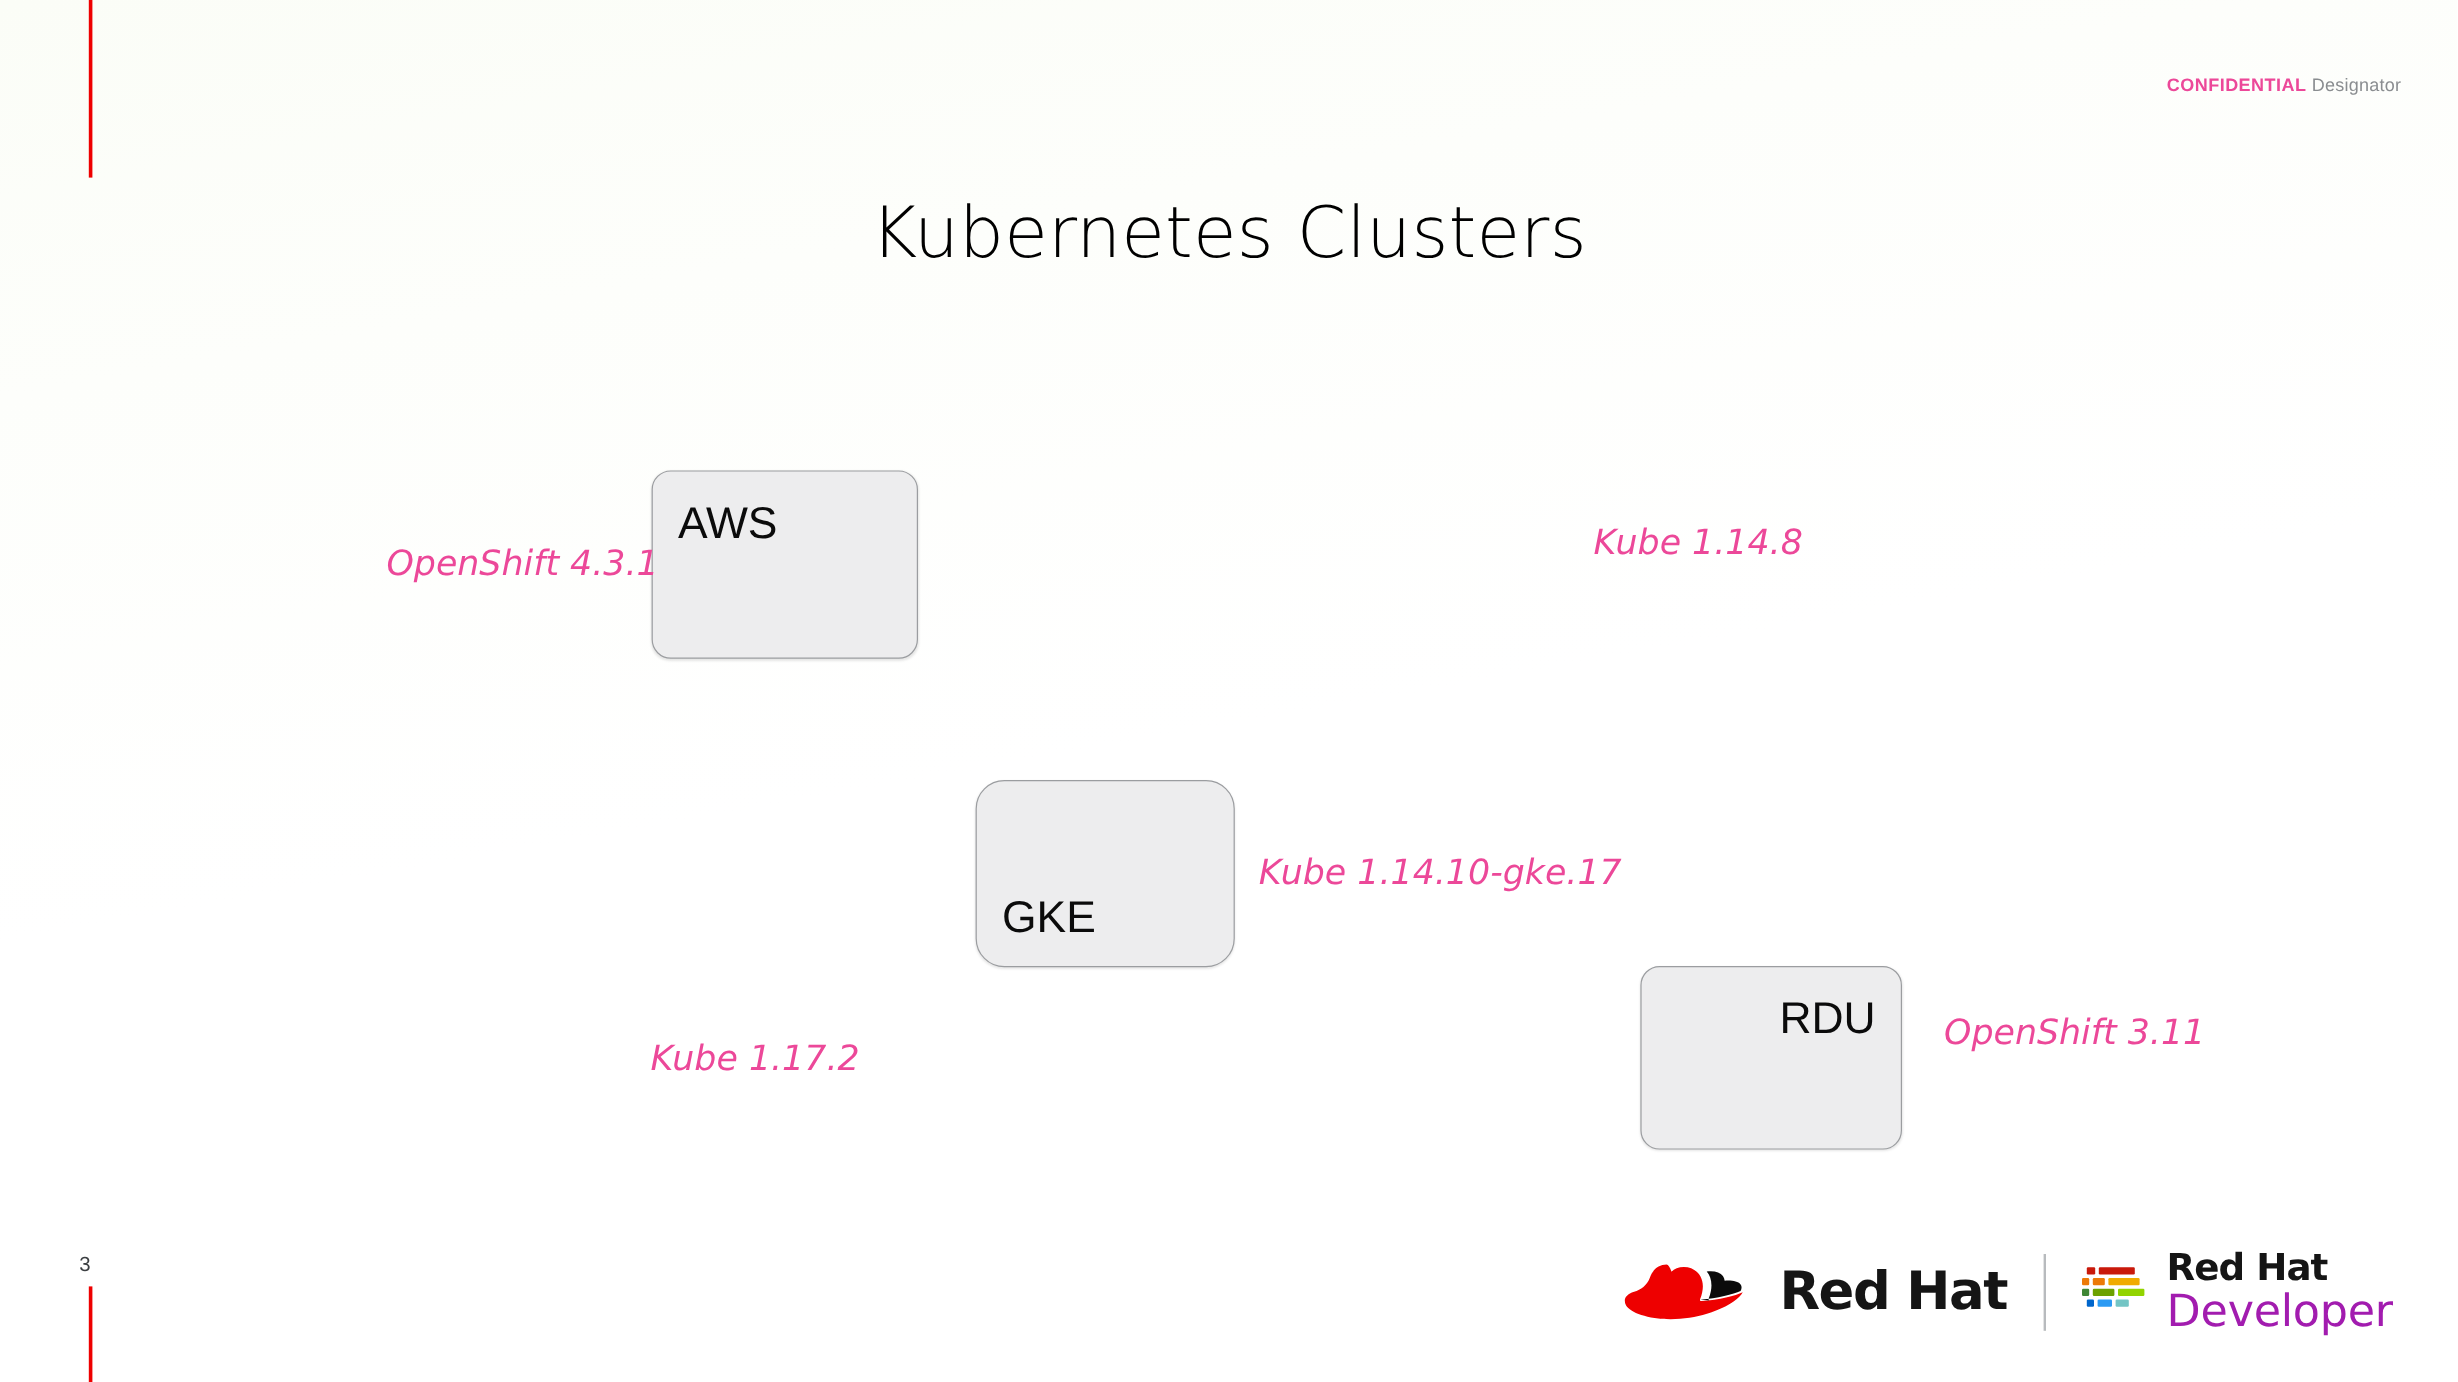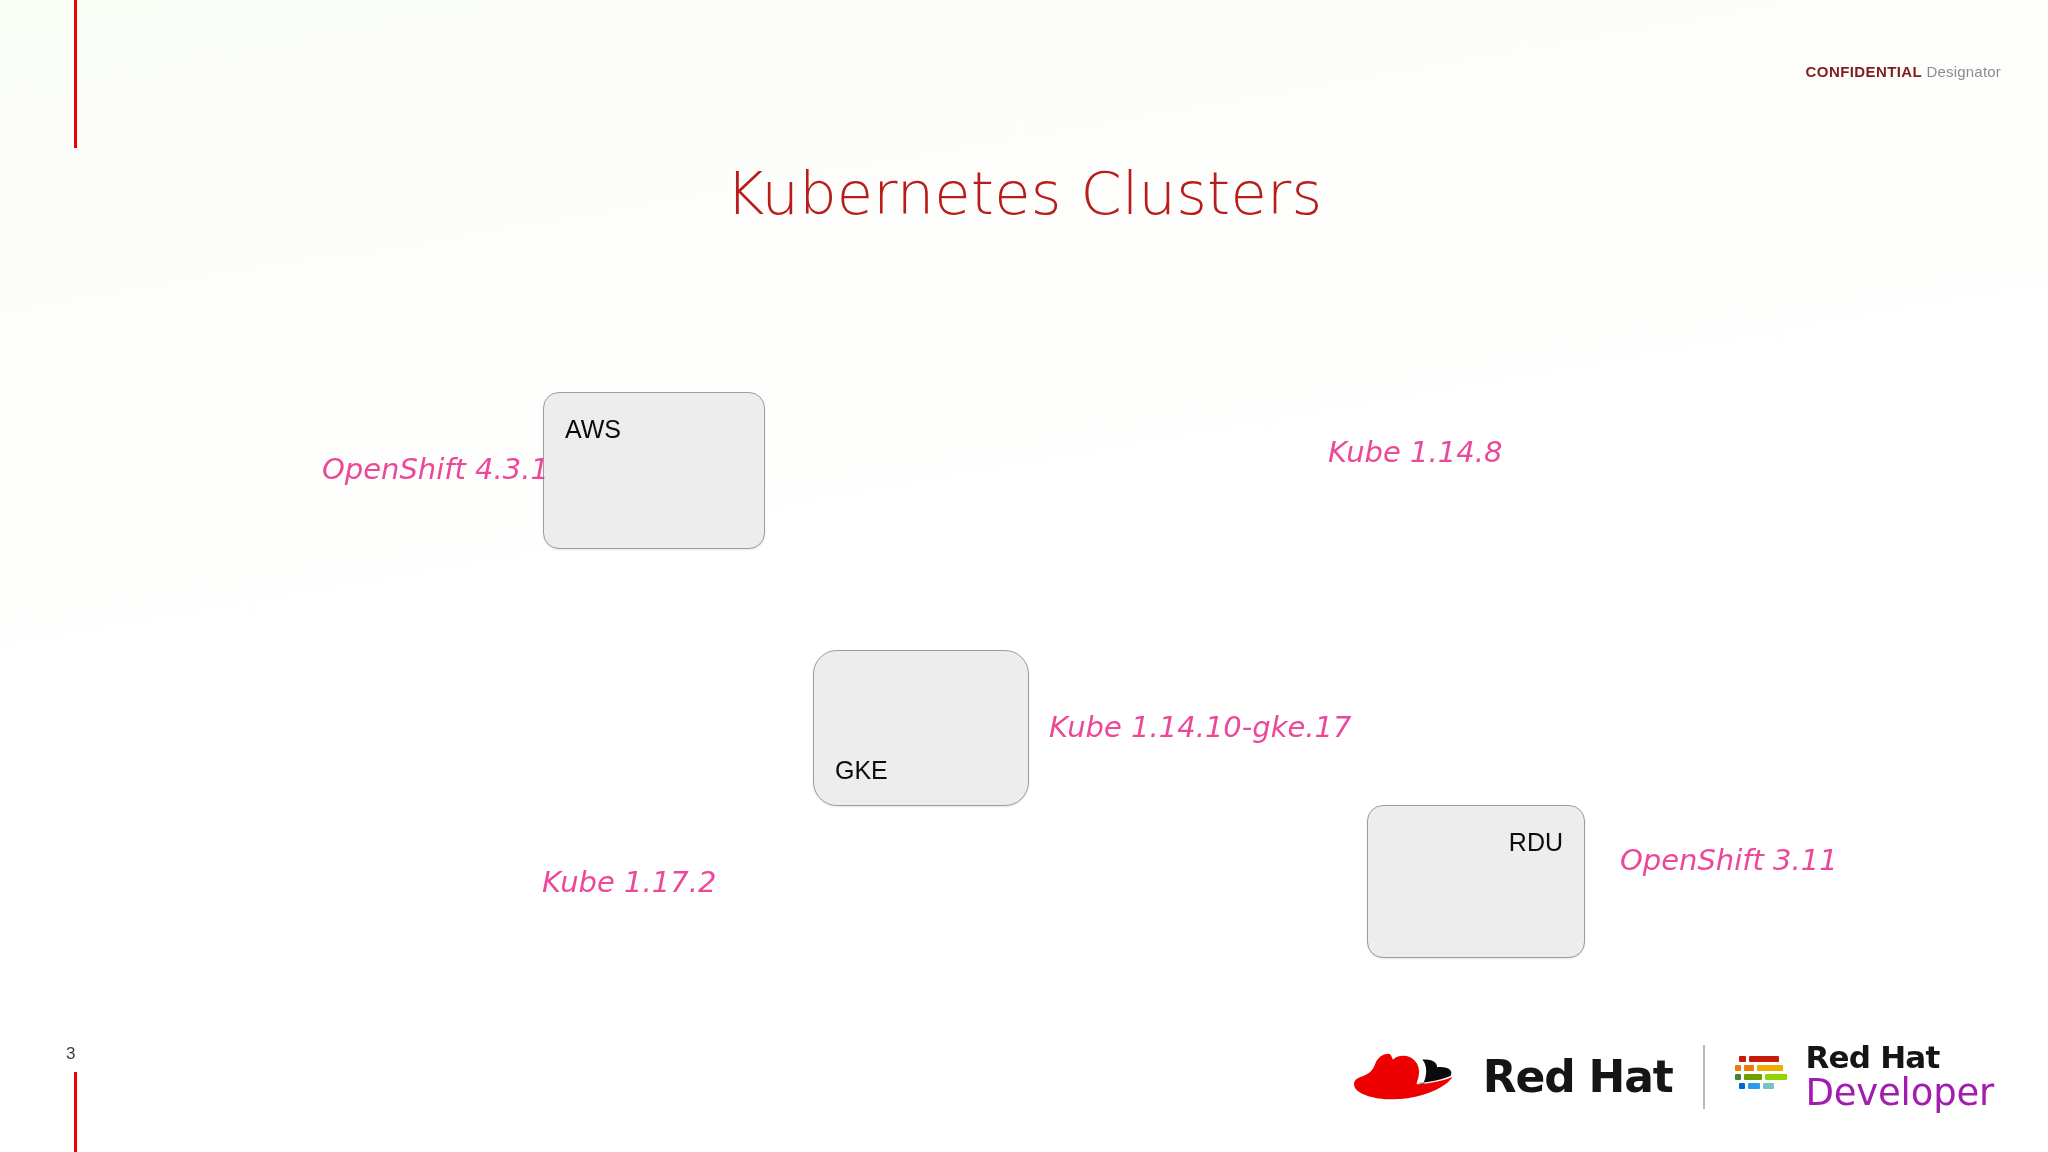--- a/index.html
+++ b/index.html
@@ -53,35 +53,35 @@
     right: 47px;
     top: 71px;
     transform: translateY(-50%);
     font-size: 15px;
     letter-spacing: 0.2px;
     color: #8a8d90;
     white-space: nowrap;
   }
   .confidential .strong {
     font-weight: bold;
-    color: #7f1d1d;
+    color: #ec4899;
     letter-spacing: 0.4px;
   }
 
   .slide-title {
     position: absolute;
     left: 0;
     top: 160px;
     width: 2048px;
     text-align: center;
     font-family: "DejaVu Sans", sans-serif;
     font-weight: 300;
     font-size: 59px;
     letter-spacing: 0.2px;
-    color: #b91c1c;
+    color: #000000;
     line-height: 1.15;
   }
 
   
   .canvas {
     position: absolute;
     left: 0;
     top: 0;
     width: 2048px;
     height: 1152px;
@@ -92,21 +92,21 @@
     box-sizing: border-box;
     background: #ededee;
     border: 1.5px solid #9b9da0;
     border-radius: 16px;
     box-shadow: 0 1px 2px rgba(0,0,0,0.10);
   }
 
   .cluster-box .box-label {
     position: absolute;
     font-family: "Liberation Sans", sans-serif;
-    font-size: 25px;
+    font-size: 37px;
     color: #0b0b0b;
     line-height: 1;
     white-space: nowrap;
   }
   
   .cluster-box.lbl-tl .box-label { left: 21px;  top: 24px; }
   .cluster-box.lbl-tr .box-label { right: 21px; top: 24px; }
   .cluster-box.lbl-bl .box-label { left: 21px;  bottom: 22px; }
 
   .version-note {

